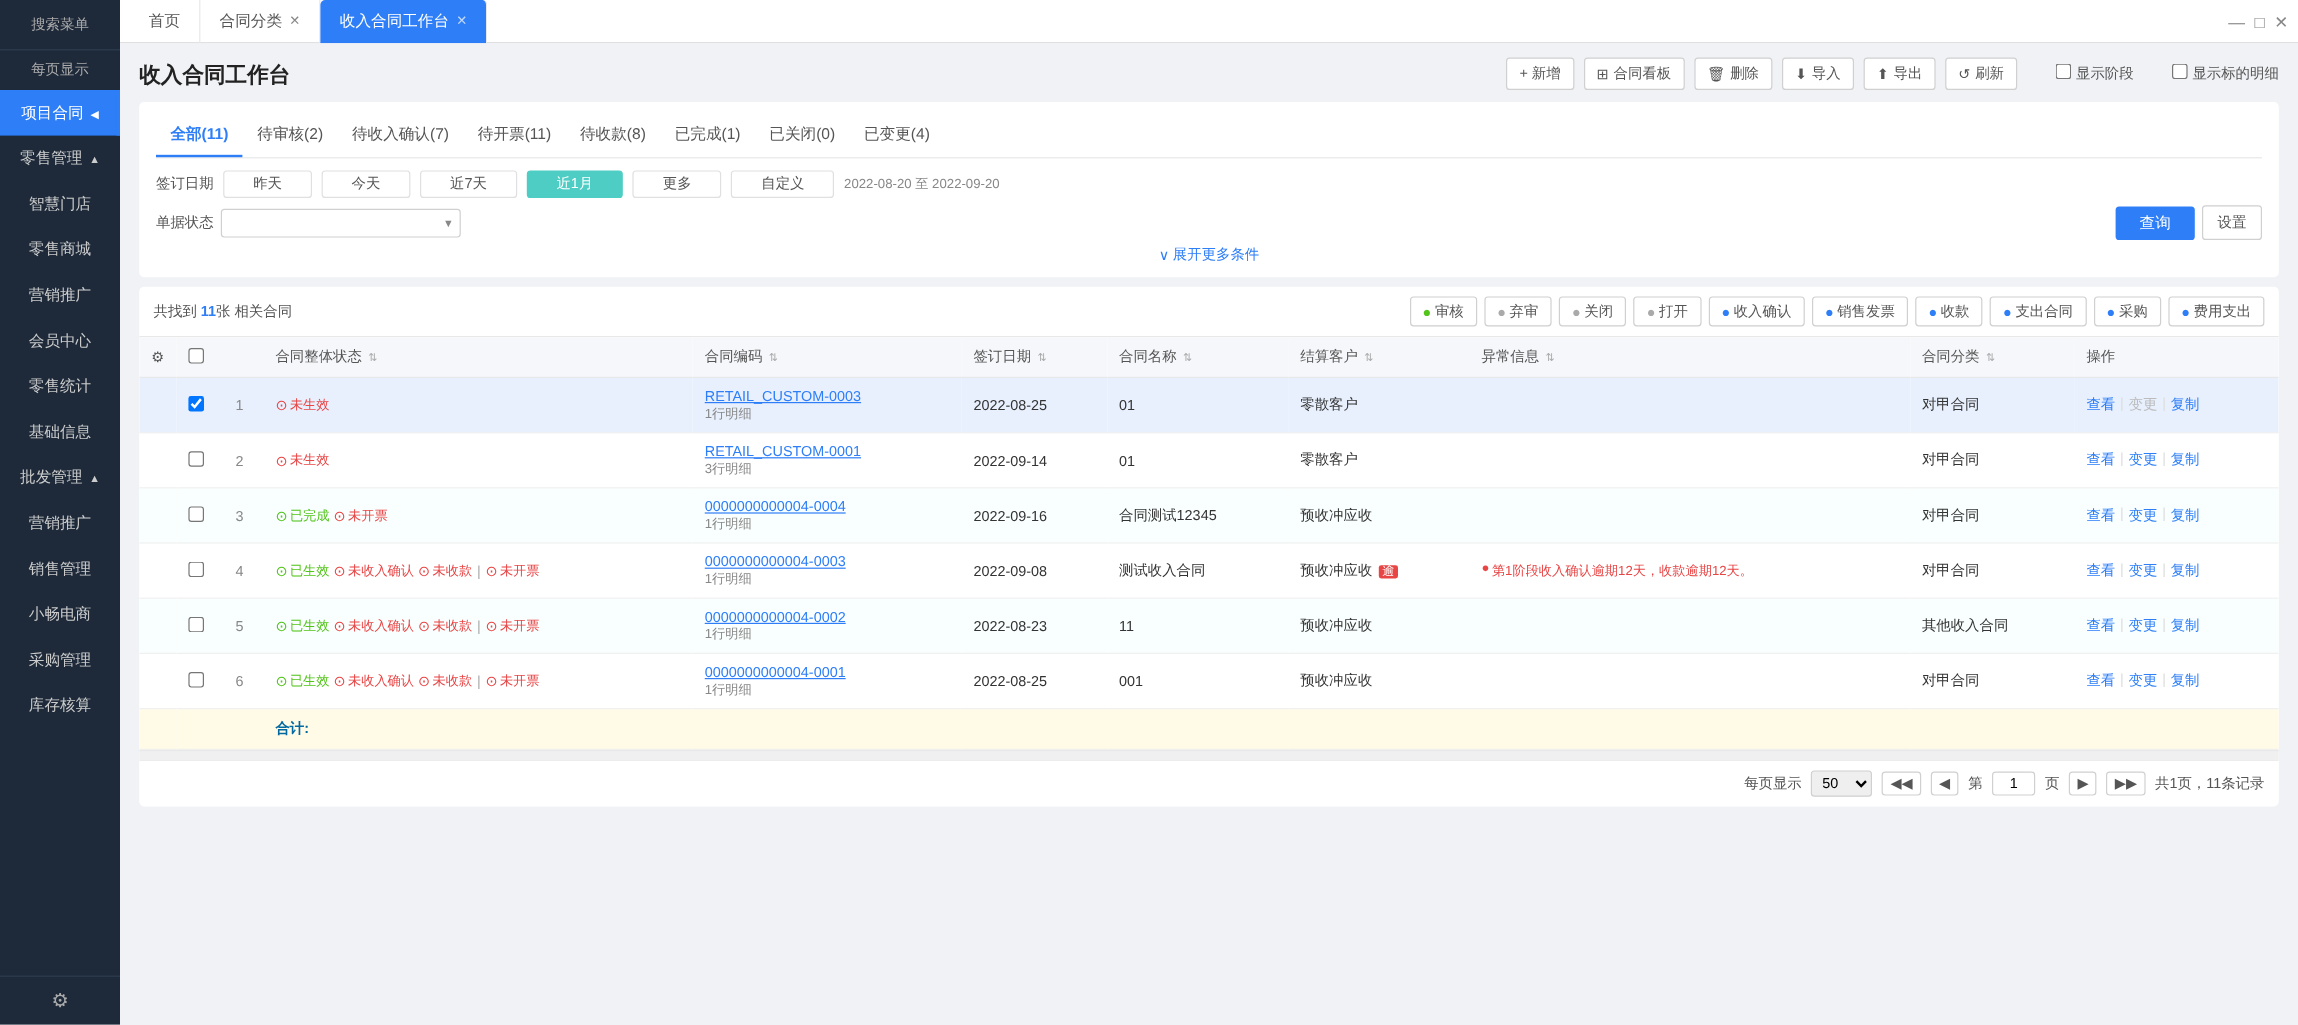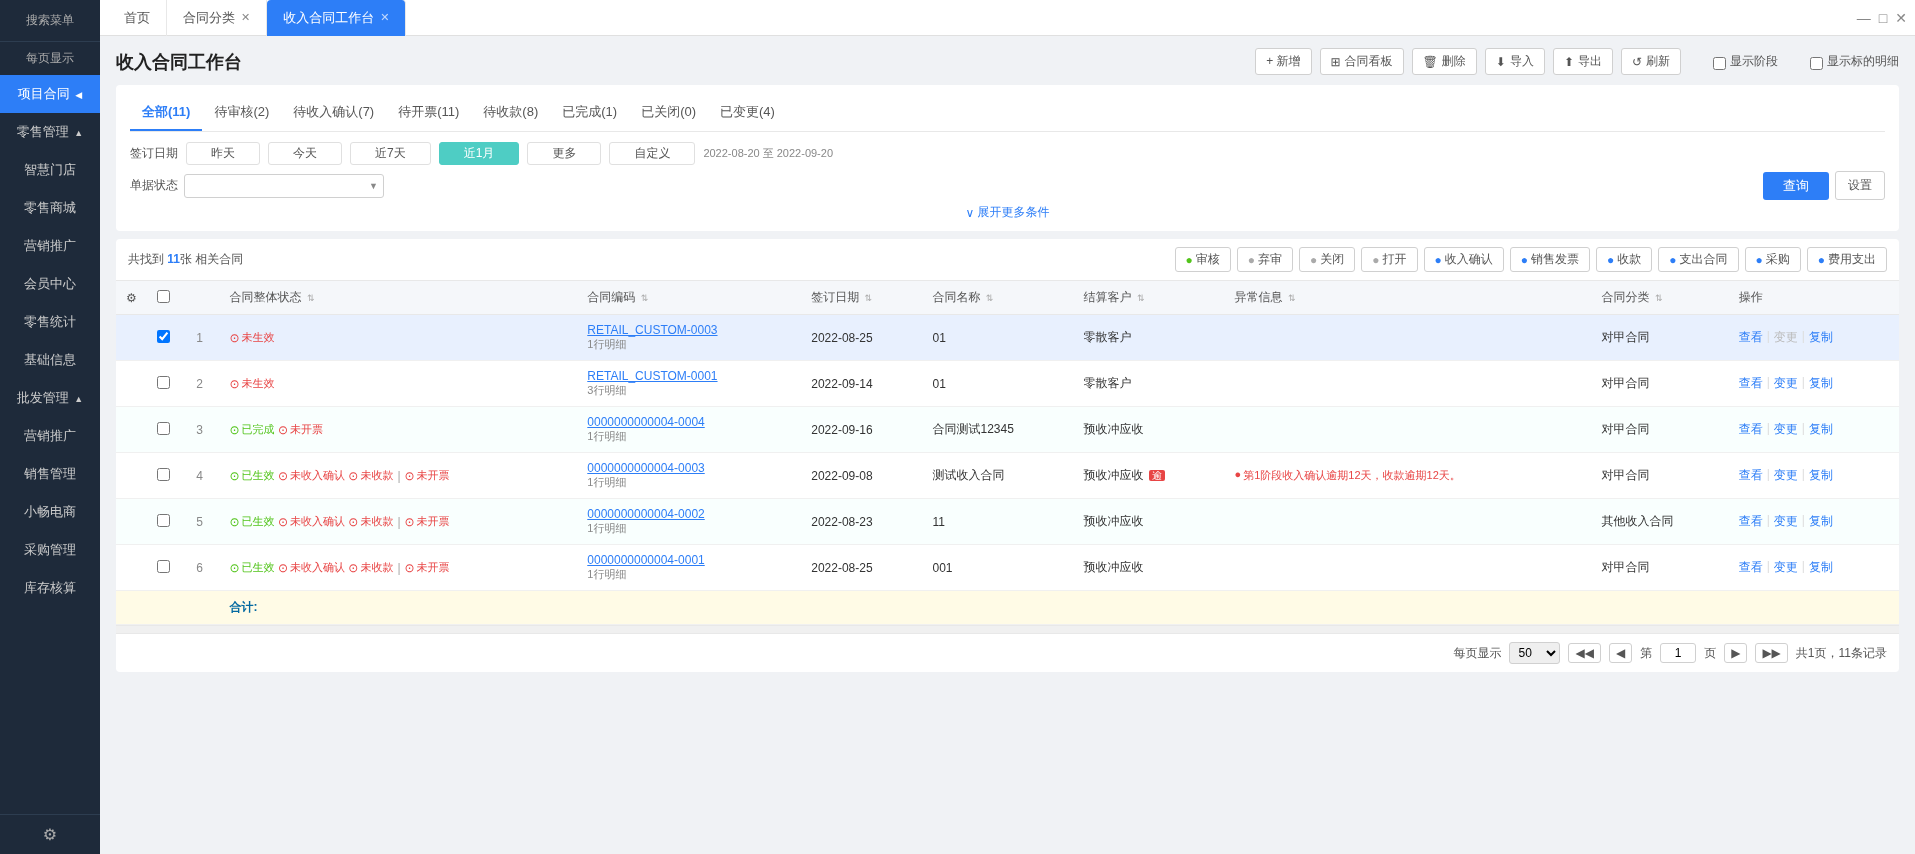--- a/index.html
+++ b/index.html
@@ -27,21 +27,21 @@
     .tab-controls { margin-left: auto; display: flex; gap: 8px; align-items: center; color: #888; font-size: 14px; cursor: pointer; }
 
     
     .content { flex: 1; padding: 12px 16px; overflow-y: auto; background: #f0f2f5; }
 
     
     .page-header { display: flex; align-items: center; justify-content: space-between; margin-bottom: 10px; }
     .page-title { font-size: 18px; font-weight: bold; color: #222; }
     .header-actions { display: flex; gap: 8px; align-items: center; }
     .btn { padding: 4px 10px; border: 1px solid #d0d0d0; background: #fff; border-radius: 3px; cursor: pointer; font-size: 12px; color: #555; display: flex; align-items: center; gap: 4px; white-space: nowrap; }
-    .checkbox-label { display: flex; align-items: flex-end; gap: 4px; font-size: 12px; color: #555; cursor: pointer; padding-left: 24px; }
+    .checkbox-label { display: flex; align-items: flex-start; gap: 4px; font-size: 12px; color: #555; cursor: pointer; padding-left: 24px; }
 
     
     .filter-card { background: #fff; border-radius: 4px; padding: 10px 14px; margin-bottom: 8px; }
 
     
     .status-tabs { display: flex; align-items: center; gap: 0; border-bottom: 1px solid #e8e8e8; margin-bottom: 10px; }
     .status-tab { padding: 8px 12px; font-size: 13px; cursor: pointer; color: #555; border-bottom: 2px solid transparent; }
     .status-tab.active { color: #2d7ef7; border-bottom-color: #2d7ef7; font-weight: bold; }
 
     

